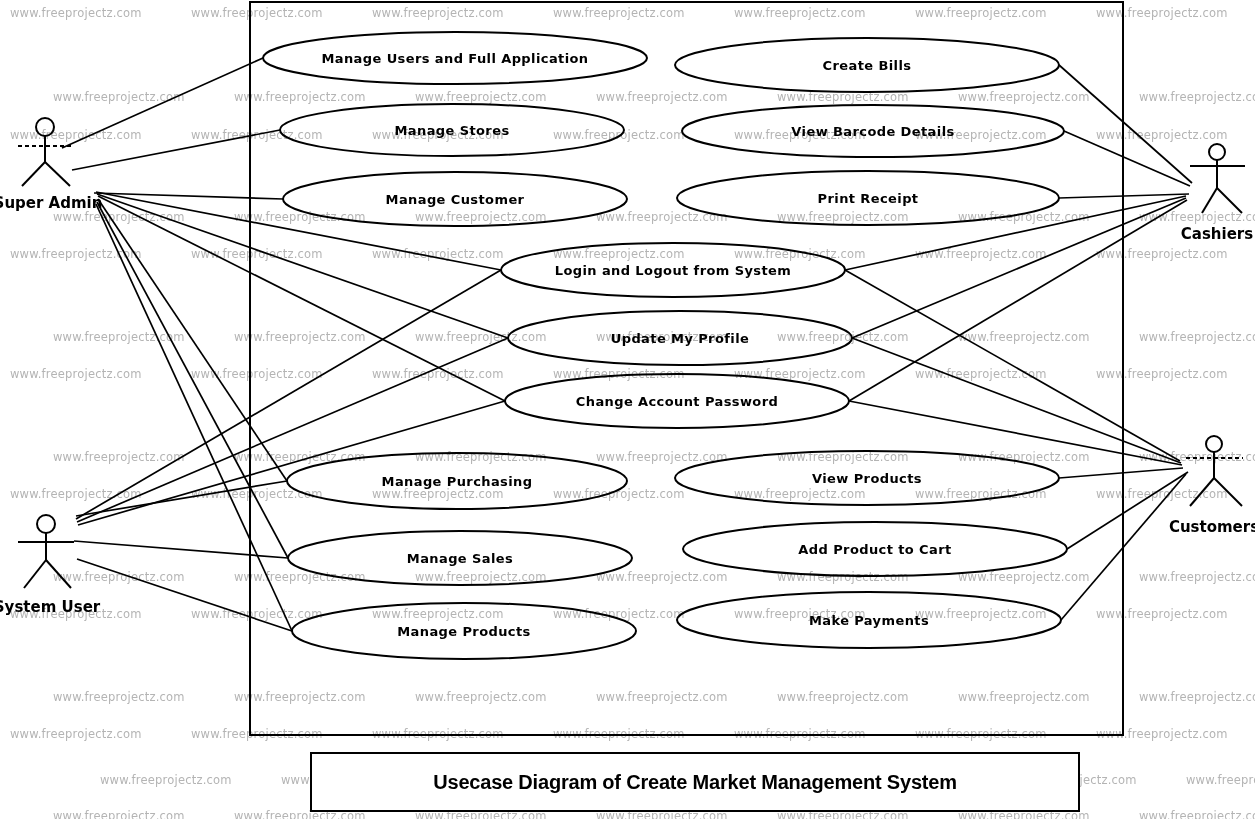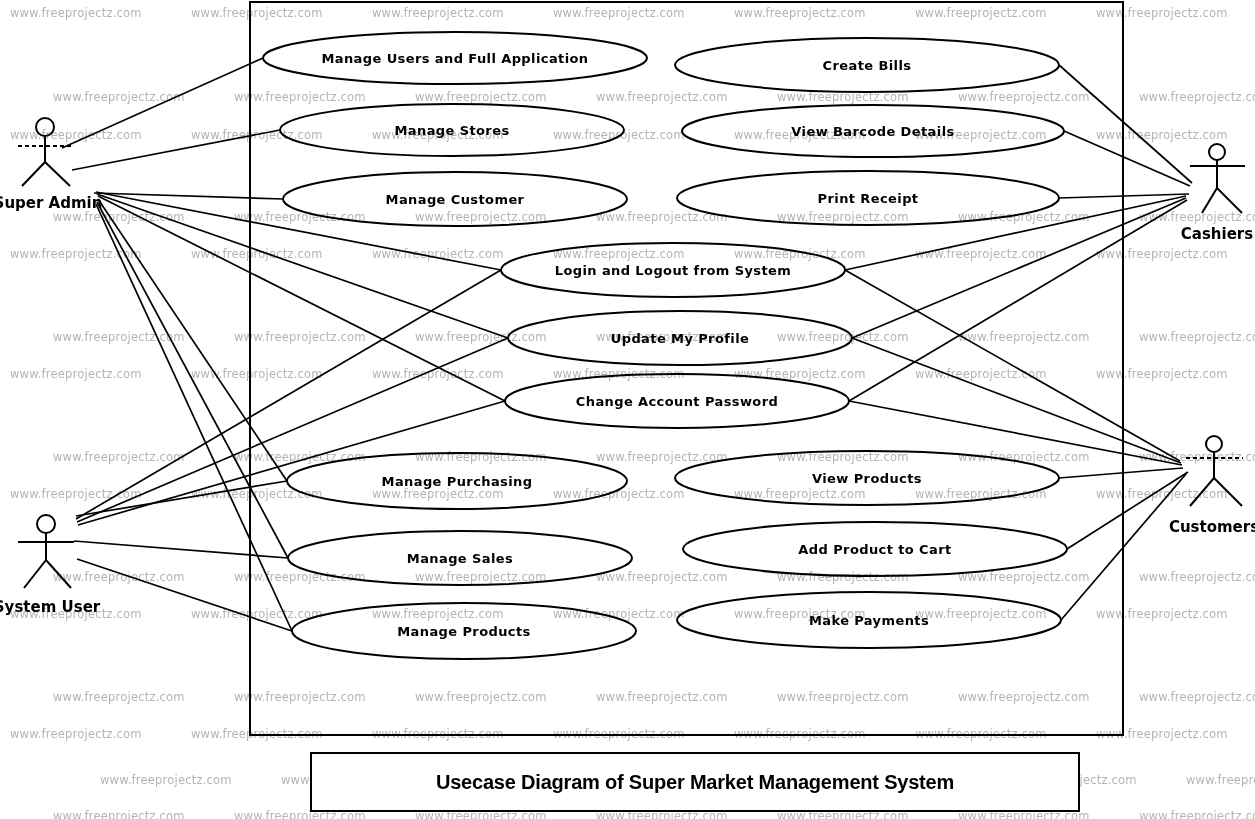--- a/index.html
+++ b/index.html
@@ -247,15 +247,15 @@
       <g>
         <circle cx="1214" cy="444" r="8" class="shape"></circle>
         <line x1="1214" y1="452" x2="1214" y2="478" class="stroke"></line>
         <line x1="1186" y1="458" x2="1243" y2="458" class="stroke" stroke-dasharray="4 3"></line>
         <line x1="1214" y1="478" x2="1190" y2="506" class="stroke"></line>
         <line x1="1214" y1="478" x2="1242" y2="506" class="stroke"></line>
         <text x="1214" y="532" class="aclabel">Customers</text>
       </g>
     </svg>
   <div class="title-box">
-    <span>Usecase Diagram of Super Market Management System</span>
+    <span>Usecase Diagram of Create Market Management System</span>
   </div>
 </div>
 
 </body></html>

